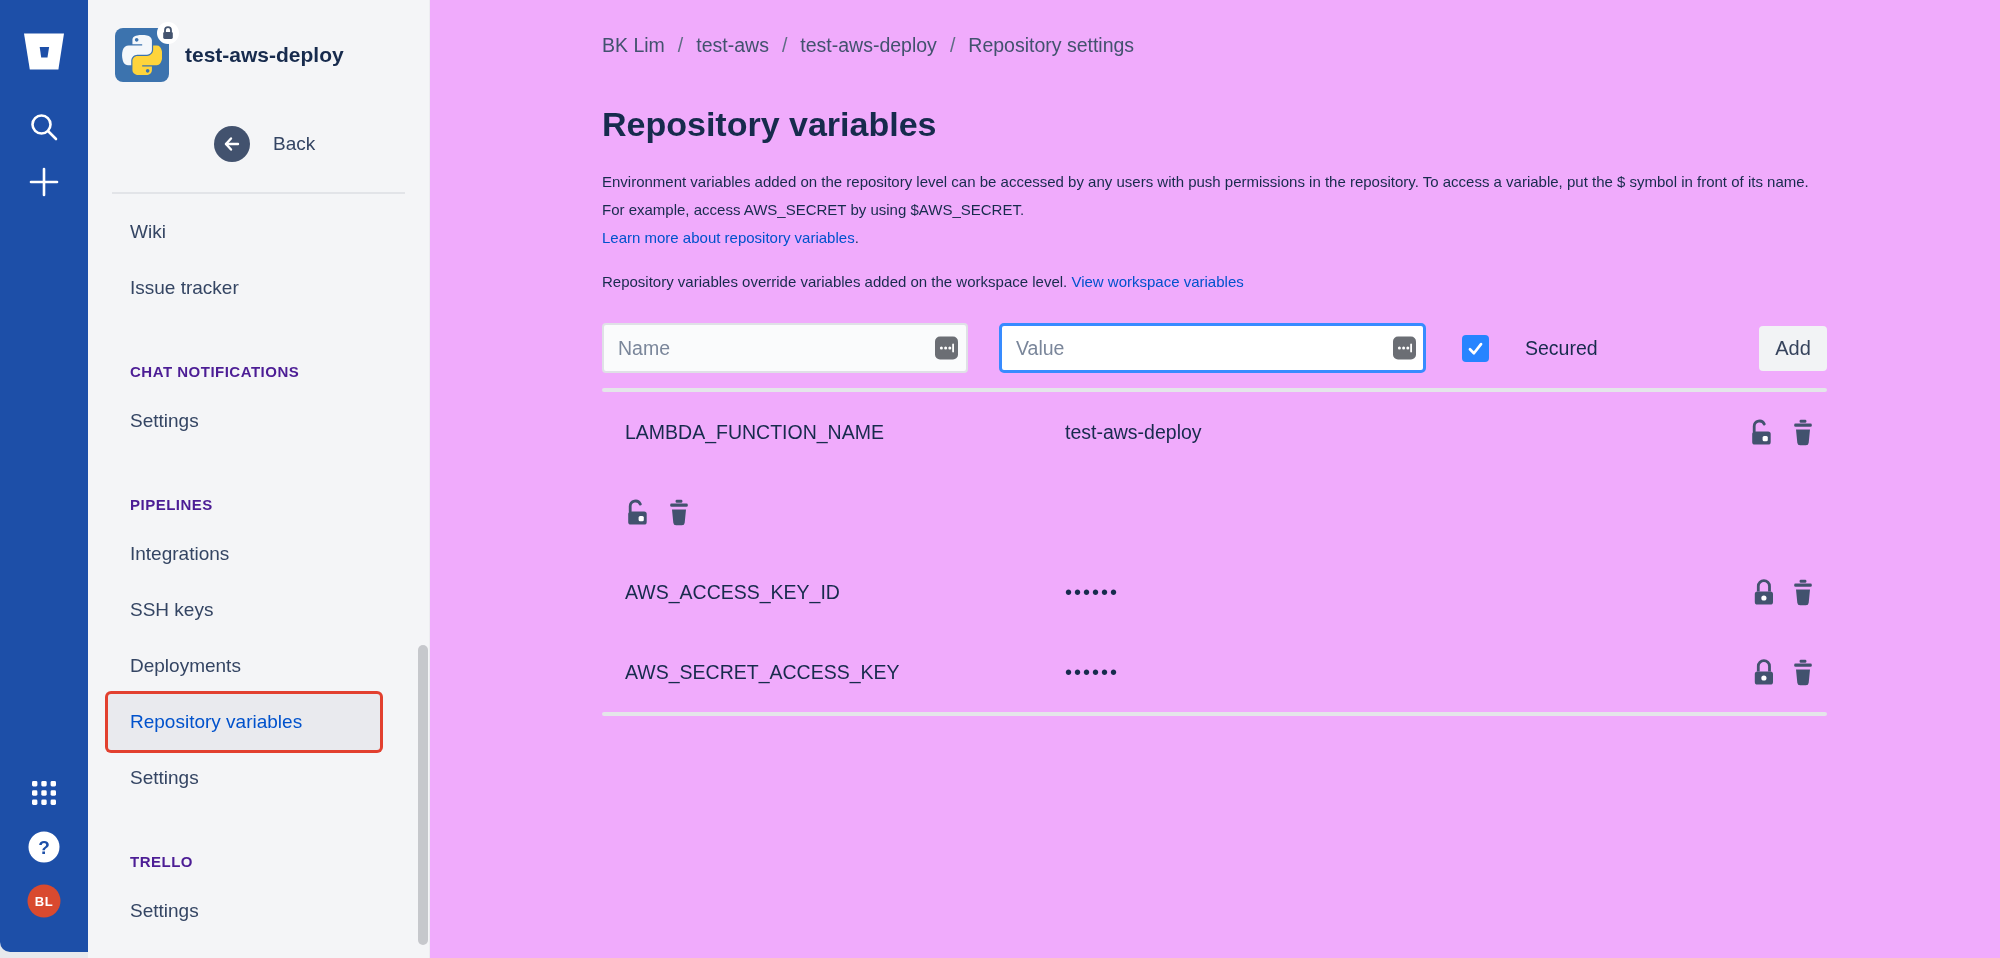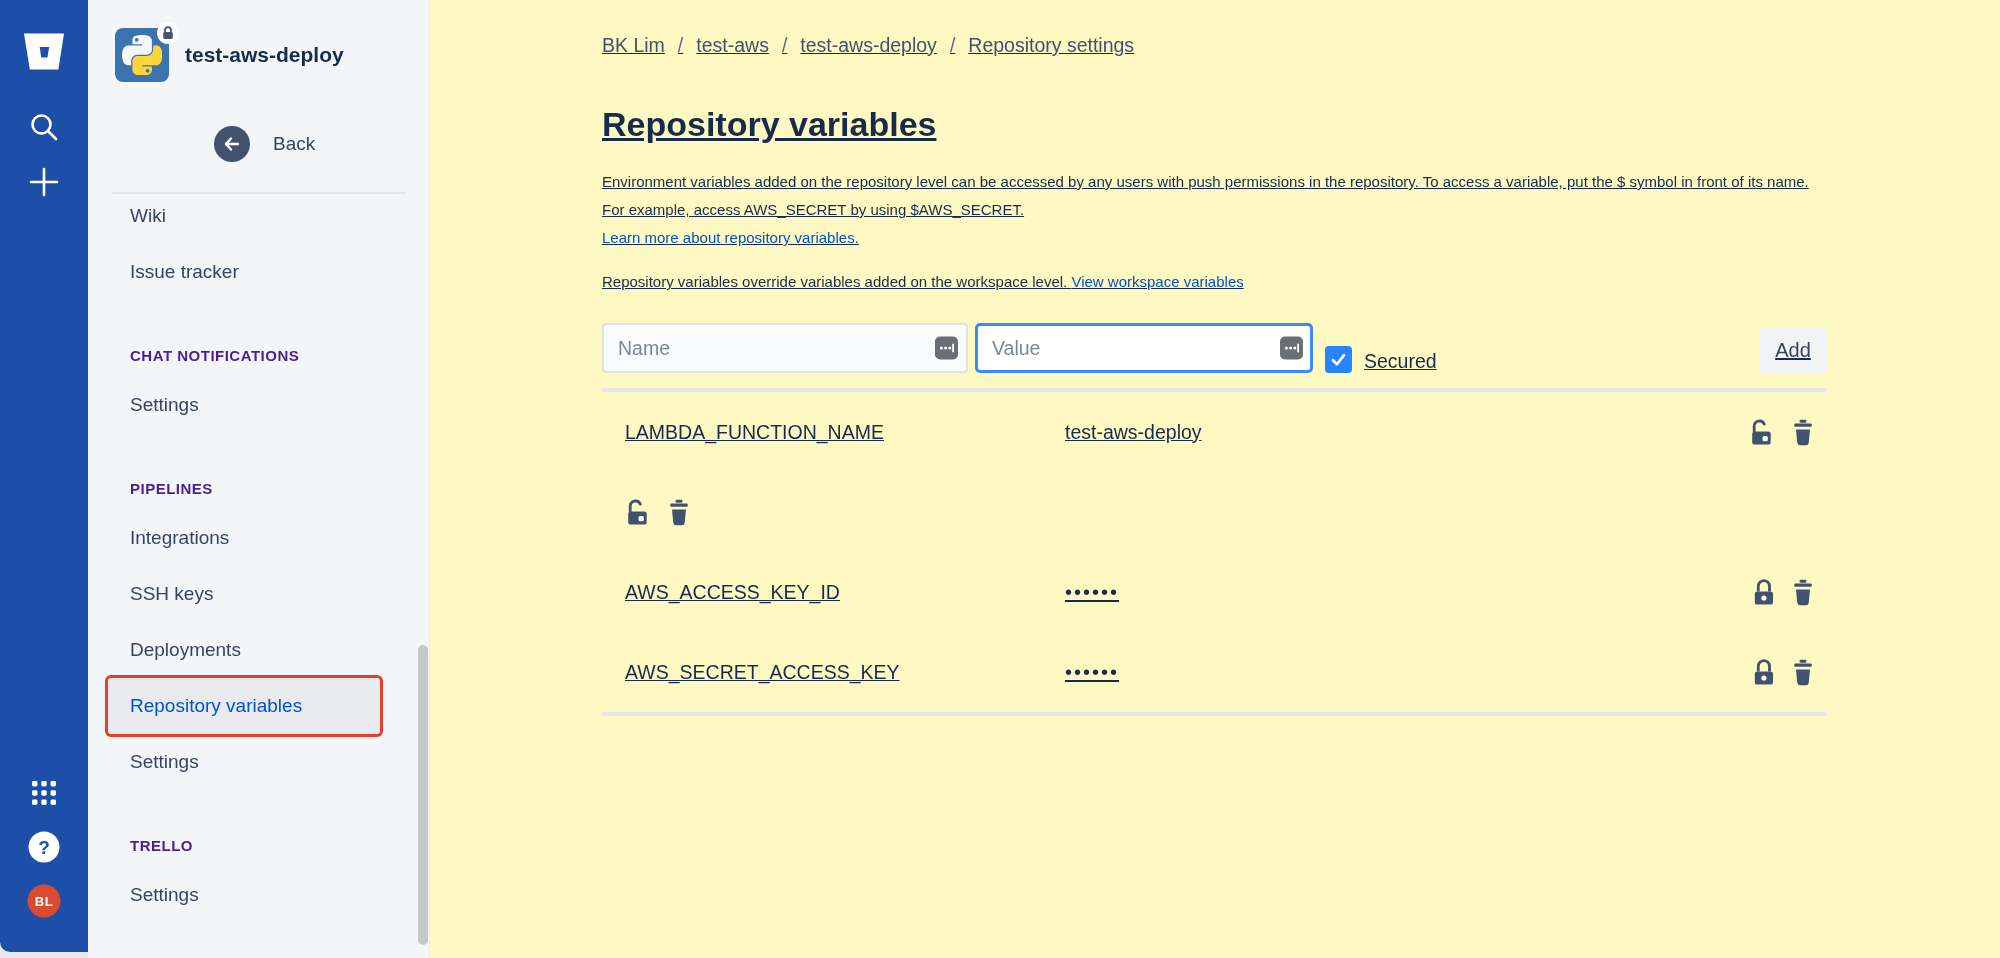--- a/index.html
+++ b/index.html
@@ -29,45 +29,45 @@
   .repo-avatar { position:relative; width:54px; height:54px; border-radius:8px;
     background:#3C73AE; display:flex; align-items:center; justify-content:center; }
   .repo-badge { position:absolute; right:-10px; top:-6px; width:22px; height:22px;
     border-radius:50%; background:#fff; display:flex; align-items:center; justify-content:center; }
   .repo-name { margin-left:16px; font-size:21px; font-weight:700; color:#172B4D; }
   .back-row { position:absolute; left:126px; top:126px; display:flex; align-items:center; cursor:pointer; }
   .back-circle { width:36px; height:36px; border-radius:50%; background:#42526E;
     display:flex; align-items:center; justify-content:center; }
   .back-label { margin-left:23px; font-size:19px; color:#344563;text-align:center; }
   .side-divider { position:absolute; left:24px; top:192px; width:293px; height:2px; background:#E2E4E8; }
-  .side-menu { position:absolute; left:20px; top:188px; width:272px; }
+  .side-menu { position:absolute; left:20px; top:204px; width:272px; }
   .side-item { height:56px; display:flex; align-items:center; padding-left:22px;
     font-size:19px; color:#344563; border-radius:3px; cursor:pointer; }
   .side-heading { margin-top:46px; margin-bottom:13px; height:18px; padding-left:22px;
     font-size:15px; font-weight:700; color:#4c1d95; letter-spacing:.5px; display:flex; align-items:center; }
   .side-item.selected { background:#E9EAEE; color:#0052CC;
     box-shadow:0 0 0 3px #E2402F; }
   .side-scroll-thumb { position:absolute; left:330px; top:645px; width:10px; height:300px;
     border-radius:6px; background:#C6C8CC; cursor:grab; }
 
   
   .main { position:absolute; left:430px; top:0; width:1570px; height:958px;
-    background:#fef9c3; padding:33px 173px 0 172px;text-decoration:underline; }
+    background:#f0abfc; padding:33px 173px 0 172px; }
   .breadcrumb { display:flex; align-items:center; font-size:19.5px; color:#42526E; line-height:24px; }
   .breadcrumb .crumb { cursor:pointer; }
   .breadcrumb .sep { margin:0 13px; color:#5E6C84; }
   .page-title { margin-top:46px; font-size:34px; line-height:42px; font-weight:600; color:#172B4D; }
   .para { margin-top:23px; font-size:15px; line-height:28px; color:#172B4D; max-width:1230px; }
   .para.gap { margin-top:16px; }
   a.link { color:#0052CC; text-decoration:none; cursor:pointer; }
 
-  .form-row { margin-top:27px; display:flex; align-items:flex-end; height:50px; width:1225px; }
+  .form-row { margin-top:27px; display:flex; align-items:center; height:50px; width:1225px;gap:24px; }
   .input-wrap { position:relative; height:50px; }
   .input-wrap.name { width:366px; }
-  .input-wrap.value { width:338px; margin-left:7px;border-radius:22px; }
+  .input-wrap.value { width:427px; margin-left:7px;border-radius:22px; }
   .input-wrap input { width:100%; height:100%; border:2px solid #DFE1E6; border-radius:4px;
     background:#FAFBFC; font-size:19.5px; padding:0 44px 0 14px; color:#172B4D; outline:none;
     font-family:"Liberation Sans","DejaVu Sans",sans-serif; }
   .input-wrap input::placeholder { color:#7A869A; opacity:1; }
   .input-wrap.value input { border:3px solid #388BFF; border-radius:5px; background:#fff; }
   .ext-icon { position:absolute; right:10px; top:50%; transform:translateY(-50%);
     width:23px; height:23px; border-radius:5px; background:#6B6E74; display:flex;
     align-items:center; justify-content:center; cursor:pointer; }
   .checkbox { margin-left:12px; width:27px; height:27px; border-radius:4px; background:#2684FF;
     display:flex; align-items:center; justify-content:center; cursor:pointer; flex:none; }

